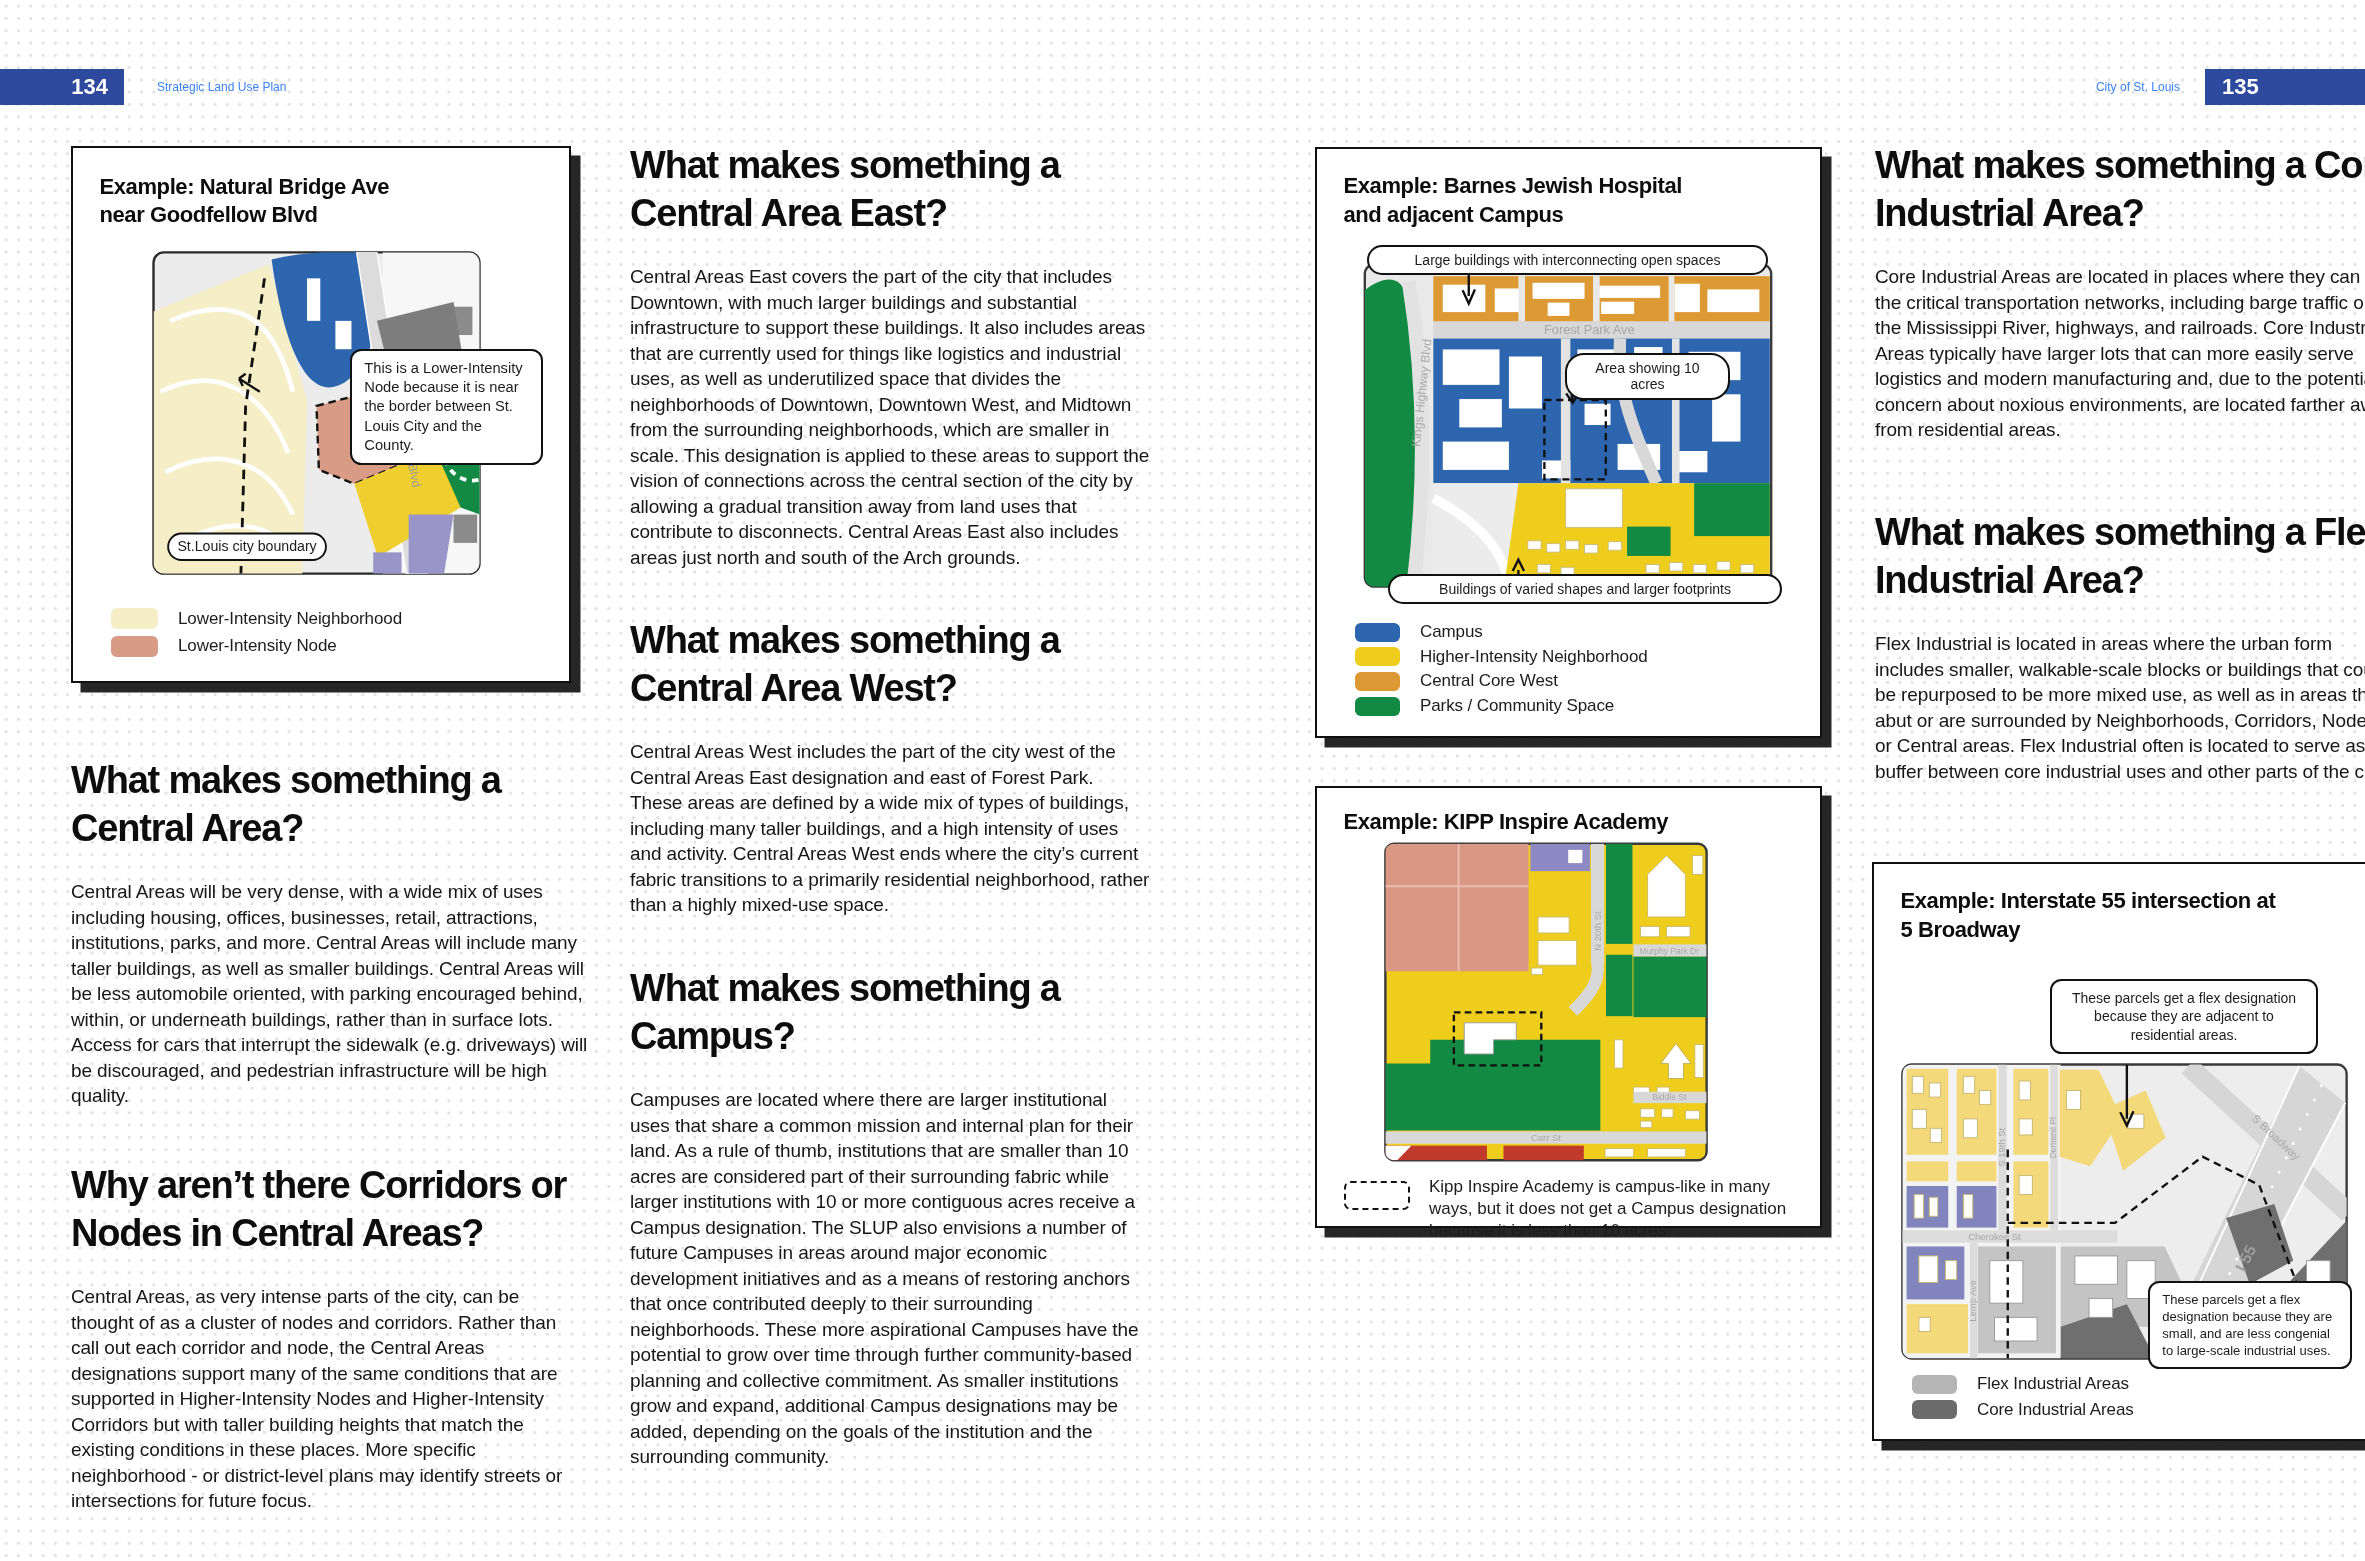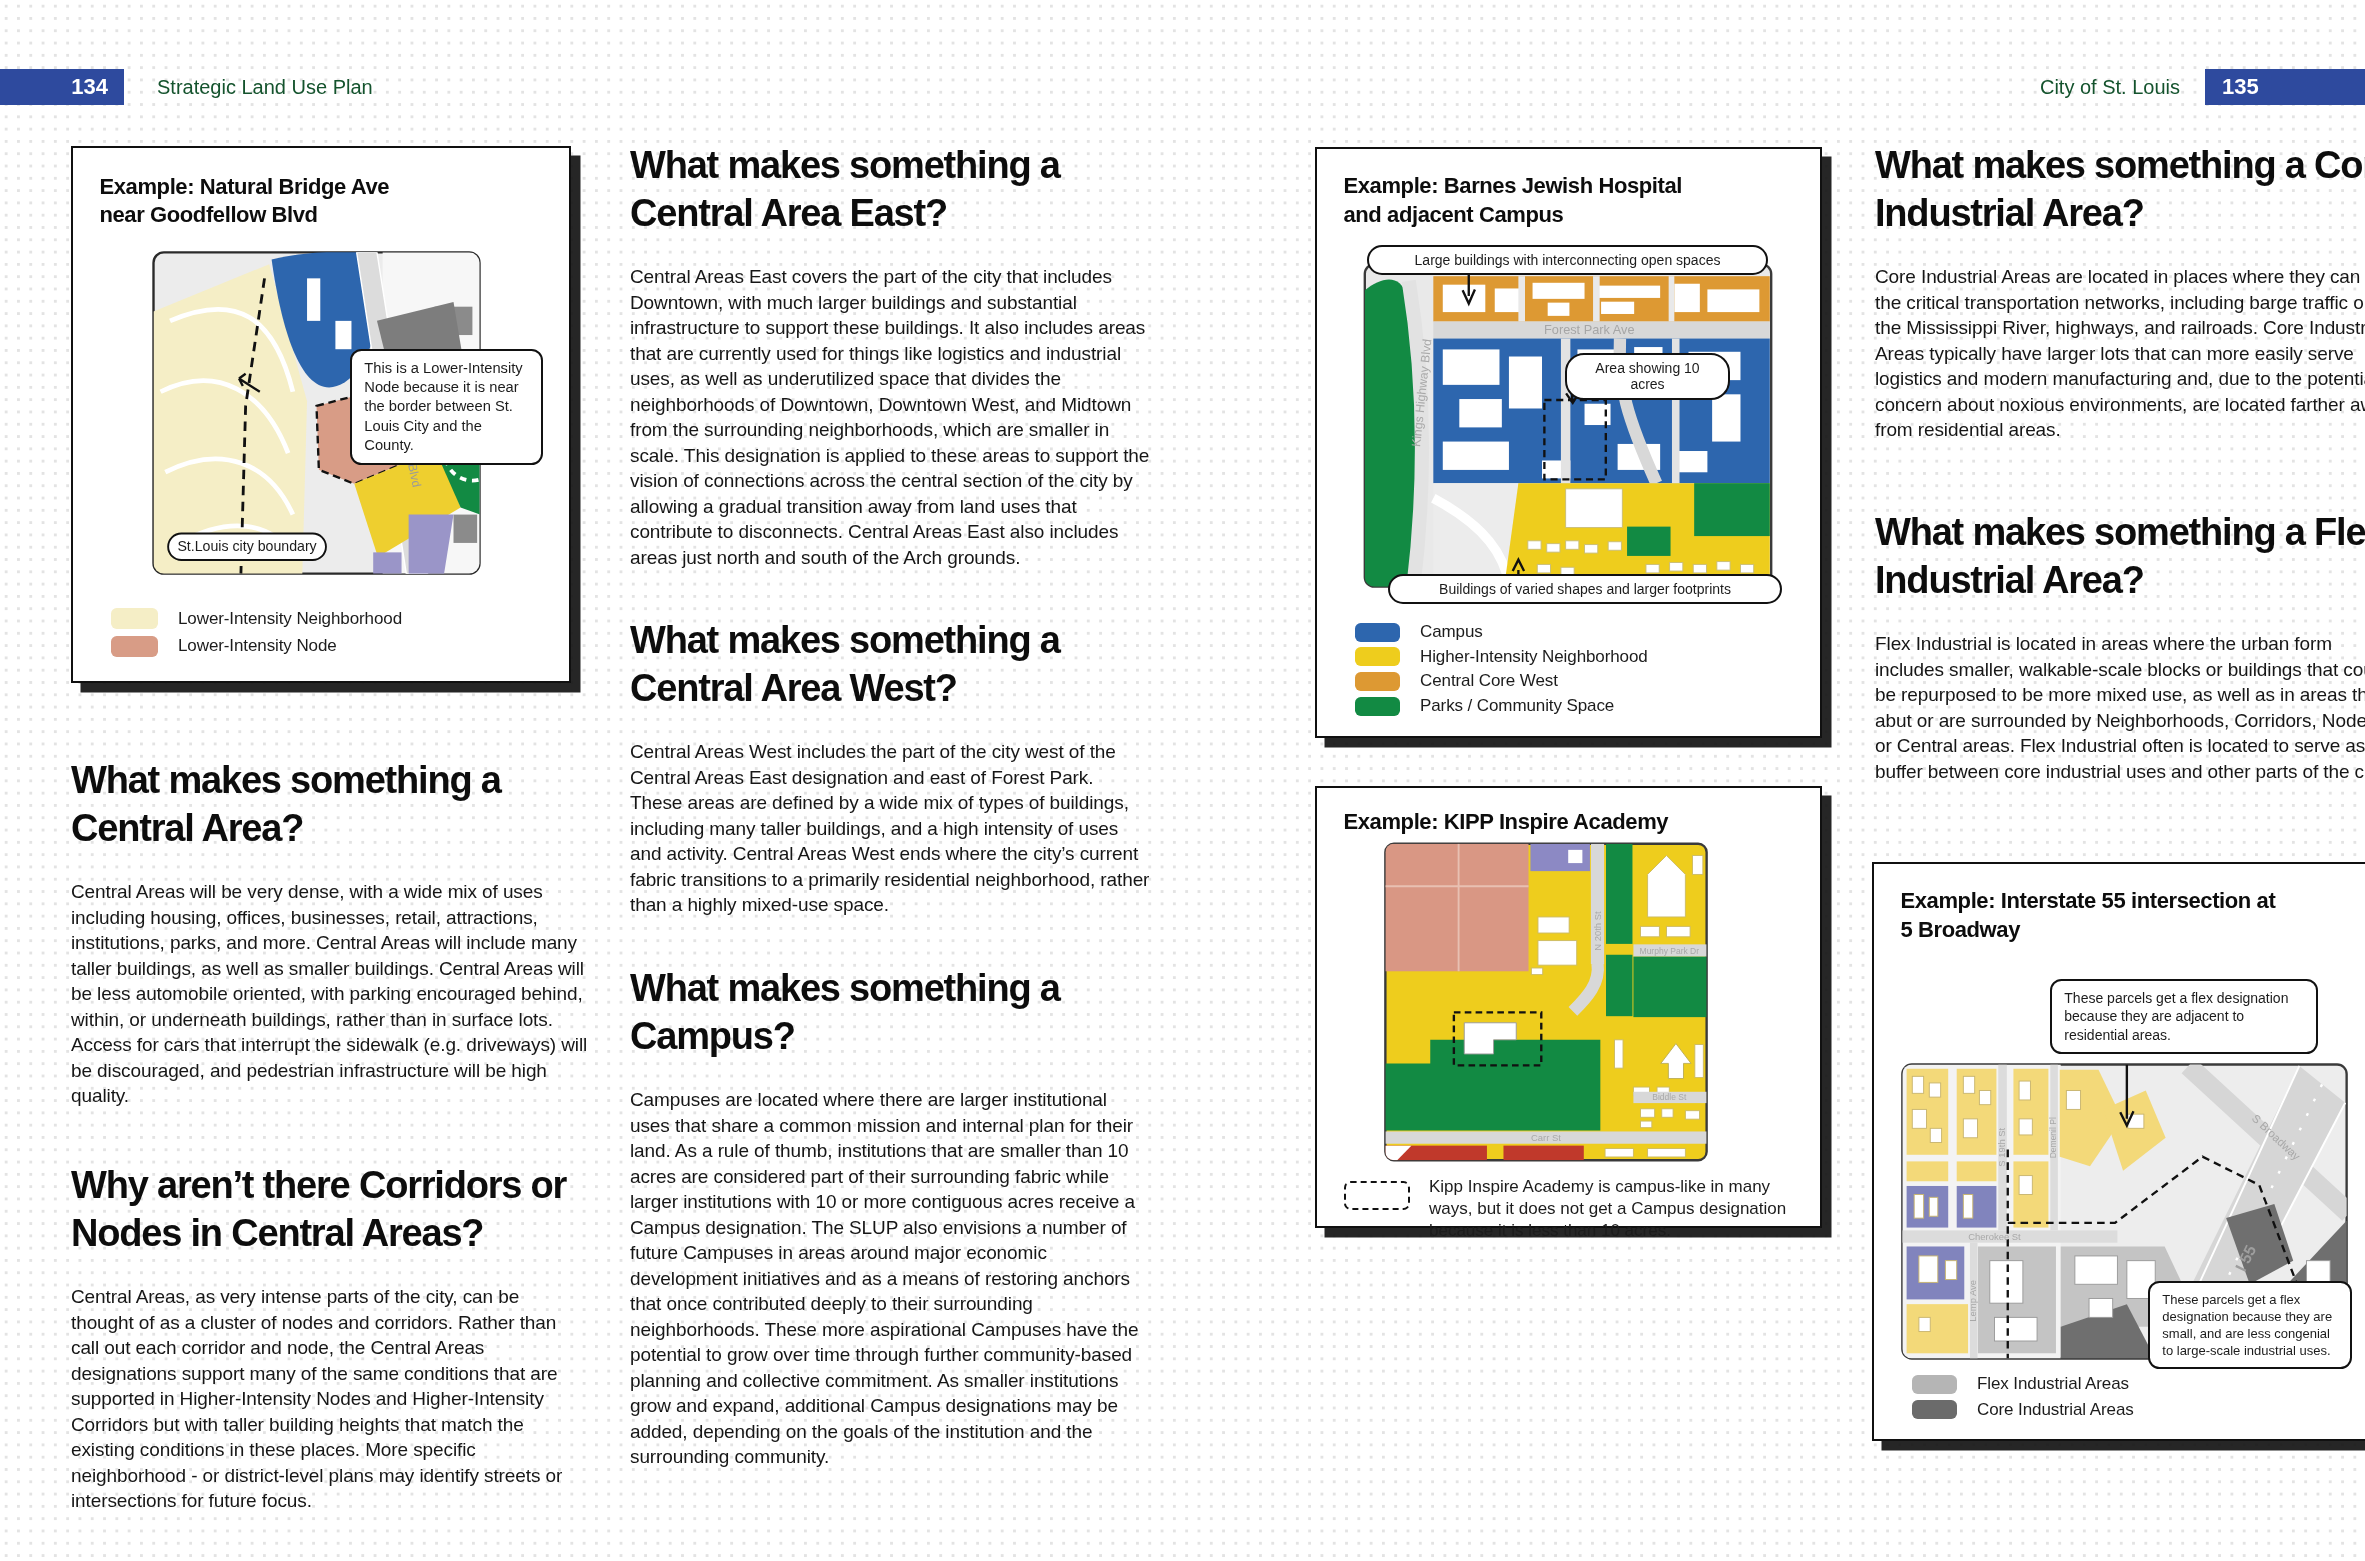--- a/index.html
+++ b/index.html
@@ -9,21 +9,21 @@
     background-color:#ffffff;
     background-image:radial-gradient(#e3e3e3 1.5px, rgba(255,255,255,0) 1.8px);
     background-size:12.3px 12.3px;
     color:#141414;
     overflow:hidden;
   }
   #page{position:absolute;inset:0;}
   .abs{position:absolute;}
   
   .pagenum{background:#2e4a9e;color:#fff;font-weight:bold;font-size:22px;display:flex;align-items:center;box-sizing:border-box;}
-  .header-title{height:36px;display:flex;align-items:center;font-size:20px;color:#14532d;letter-spacing:0px;}
+  .header-title{height:36px;display:flex;align-items:center;font-size:12px;color:#3b82f6;letter-spacing:0px;}
   
   .sec .heading{font-size:38px;line-height:1.26;letter-spacing:-1.2px;font-weight:bold;color:#0d0d0d;margin:0 0 26.5px 0;}
   .sec .body{font-size:19px;line-height:25.5px;letter-spacing:-0.1px;color:#161616;margin:0;}
   
   .xbox{background:#fff;border:2.8px solid #101010;box-shadow:9.5px 9.5px 0 rgba(20,20,20,0.92);box-sizing:border-box;}
   .xbox .xtitle{font-size:22px;line-height:1.3;font-weight:bold;letter-spacing:-0.4px;color:#0d0d0d;}
   
   .pill{background:#fff;border:2.4px solid #111;border-radius:19px;font-size:14px;line-height:1.2;color:#1c1c1c;
         padding:4.7px 12.3px;text-align:center;box-sizing:border-box;}
   .callout{background:#fff;border:2.4px solid #111;border-radius:11.4px;font-size:14.7px;line-height:1.32;color:#1c1c1c;
@@ -306,21 +306,21 @@
       </g>
     </svg>
 
     <div class="abs dash-icon" style="left:26.5px;top:393px;width:66px;height:29px;"></div>
     <div class="abs caption-text" style="left:112px;top:388px;width:374px;">Kipp Inspire Academy is campus-like in many ways, but it does not get a Campus designation because it is less than 10 acres.</div>
   </div>
 
   <div class="abs xbox" style="left:1872px;top:862px;width:503px;height:579px;">
     <div class="abs xtitle" style="left:26.5px;top:23px;width:388px;">Example: Interstate 55 intersection at 5 Broadway</div>
 
-    <div class="abs callout" style="left:176px;top:115px;width:268px;font-size:14px;">These parcels get a flex designation because they are adjacent to residential areas.</div>
+    <div class="abs callout" style="left:176px;top:115px;width:268px;font-size:14px;text-align:center;">These parcels get a flex designation because they are adjacent to residential areas.</div>
 
     <svg class="abs" style="left:26px;top:198px;" width="449" height="299" viewBox="0 0 950 632">
       <defs>
           <clipPath id="m4c">
             <rect x="5" y="5" width="940" height="622" rx="20"></rect>
           </clipPath>
         </defs>
       <rect x="5" y="5" width="940" height="622" rx="20" fill="#ededed" stroke="#3a3a3a" stroke-width="5"></rect>
       <g clip-path="url(#m4c)">
         <rect x="5" y="5" width="335" height="622" fill="#f3f3f3"></rect>

